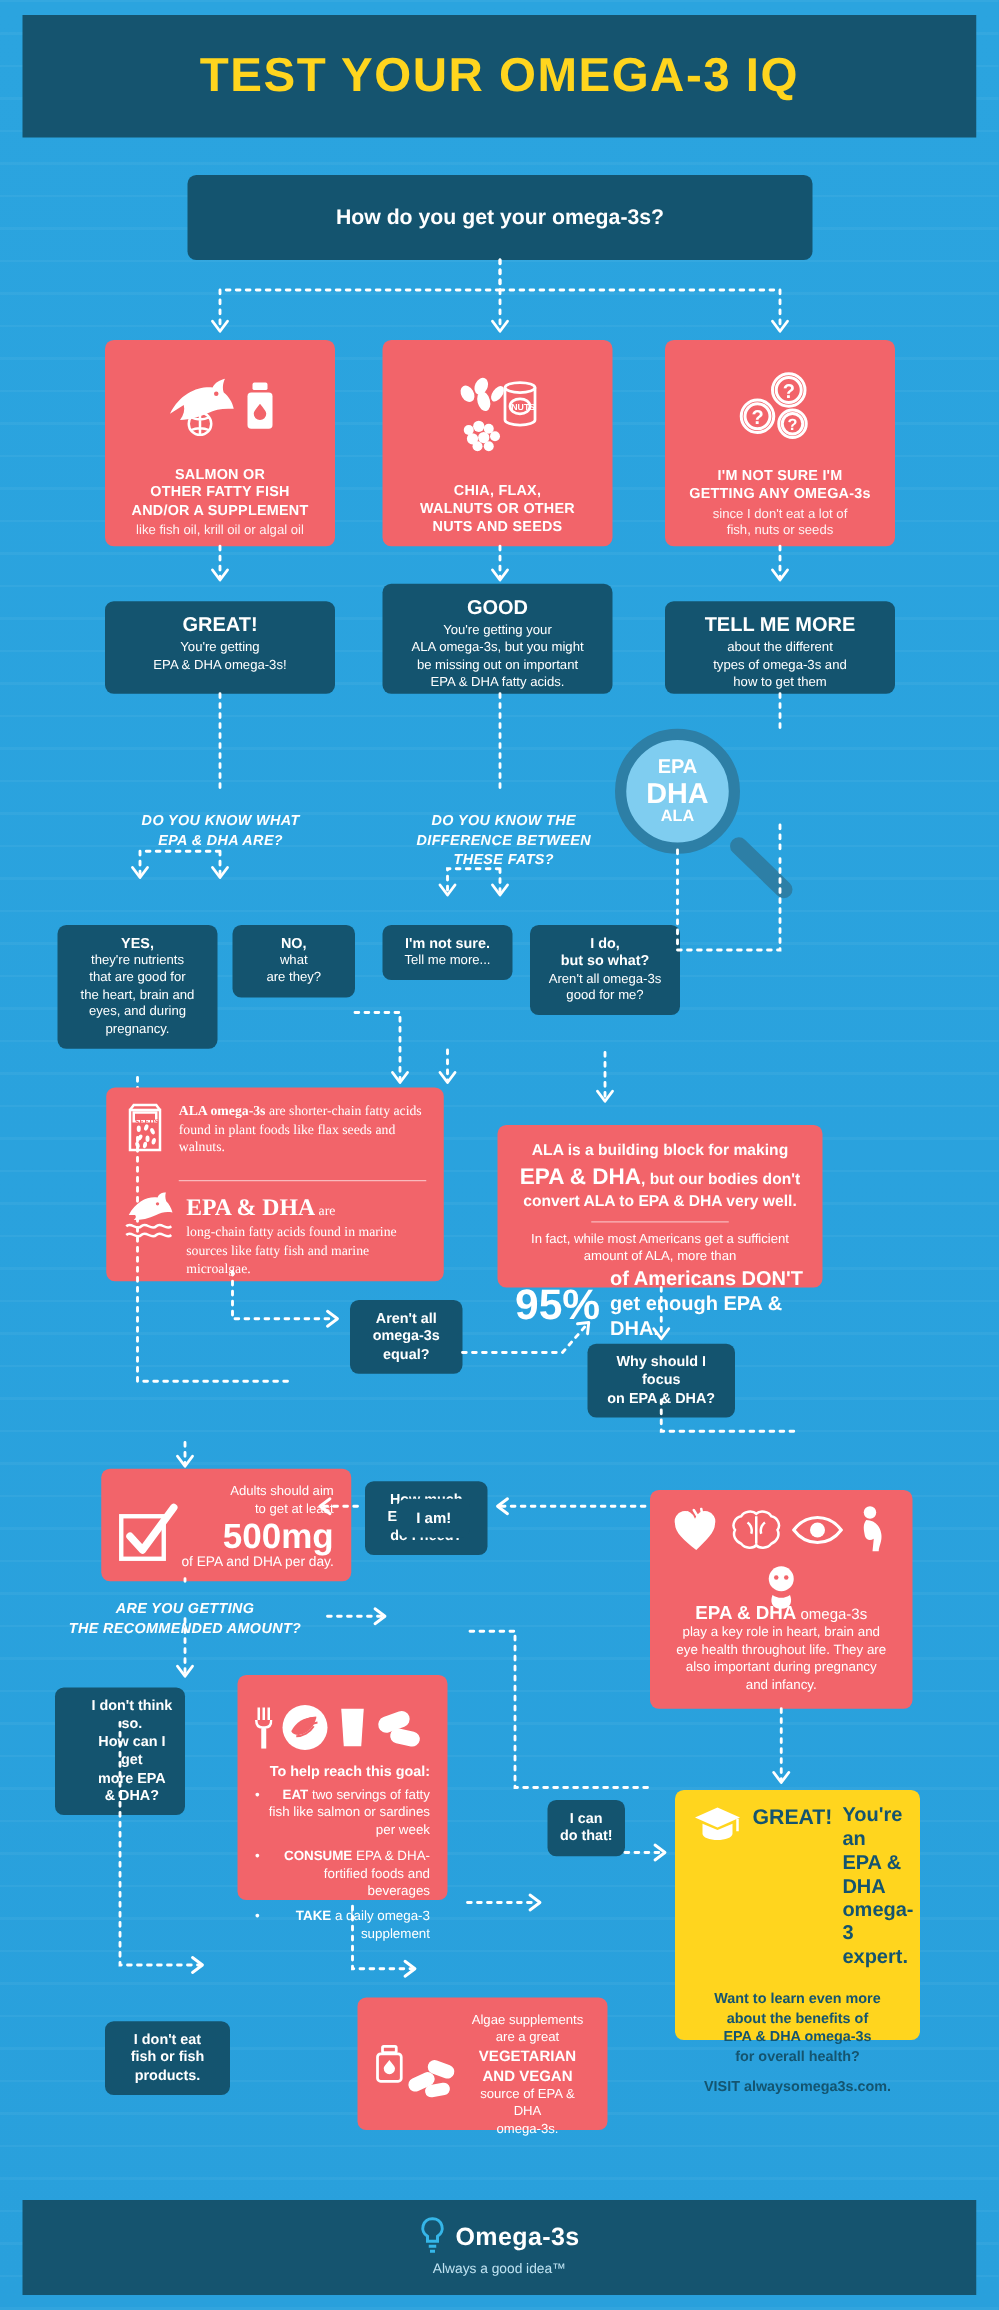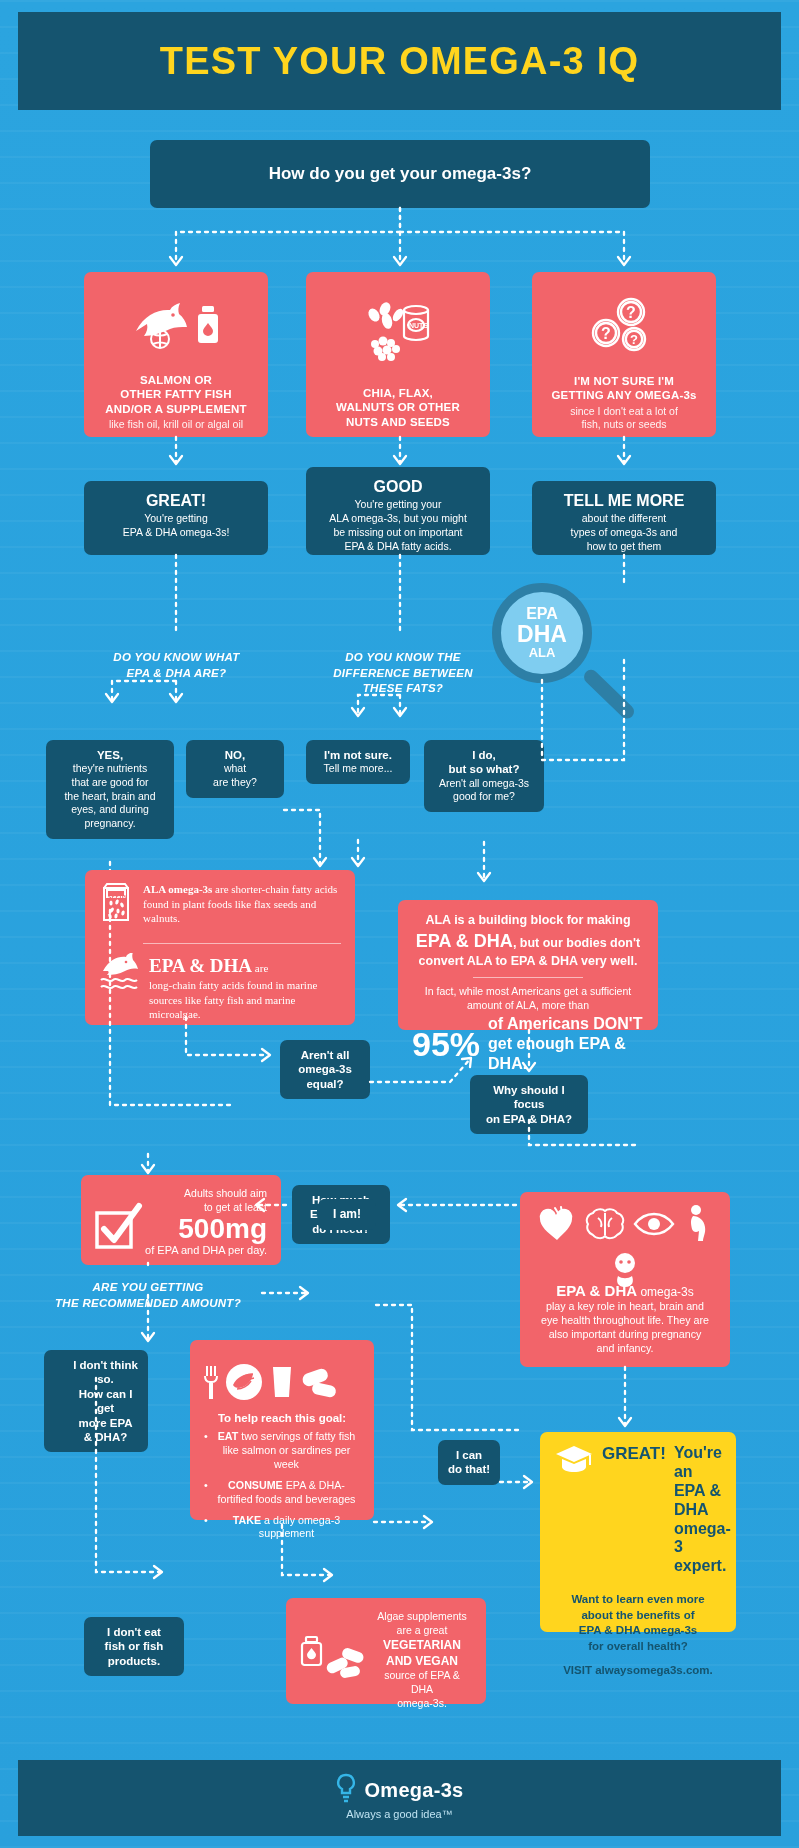--- a/index.html
+++ b/index.html
@@ -434,21 +434,21 @@
       <path class="ahd" d="M619 153 L625 161 L631 153"></path>
   </svg>
 
   <div class="box navy ans" style="left:44px;top:1350px;width:104px;padding-left:26px;">
     <div class="h" style="white-space:pre-line">I don't think so.
 How can I get
 more EPA
 &amp; DHA?</div>
   </div>
 
-  <div class="box coral panel" style="left:190px;top:1340px;width:184px;height:180px;text-align:center;">
+  <div class="box coral panel" style="left:190px;top:1340px;width:168px;height:180px;text-align:right;">
     <div style="height:60px;display:flex;align-items:center;gap:6px;">
       <svg width="14" height="34" viewBox="0 0 14 34" fill="#fff">
           <path d="M3 1v10M7 1v10M11 1v10M1 11c0 4 2 6 5 6v16h2V17c3 0 5-2 5-6" stroke="#fff" stroke-width="2" fill="none"></path>
         </svg>
       <svg width="40" height="40" viewBox="0 0 40 40">
           <circle cx="20" cy="20" r="18" fill="#fff"></circle>
         <g fill="#f2646a">
             <path d="M9 23c4-8 12-12 20-11-1 6-6 13-14 14-3 0-5-1-6-3z"></path>
         <path d="M13 27c5 0 11-3 14-8" stroke="#f2646a" stroke-width="1.5" fill="none"></path>
           </g>

